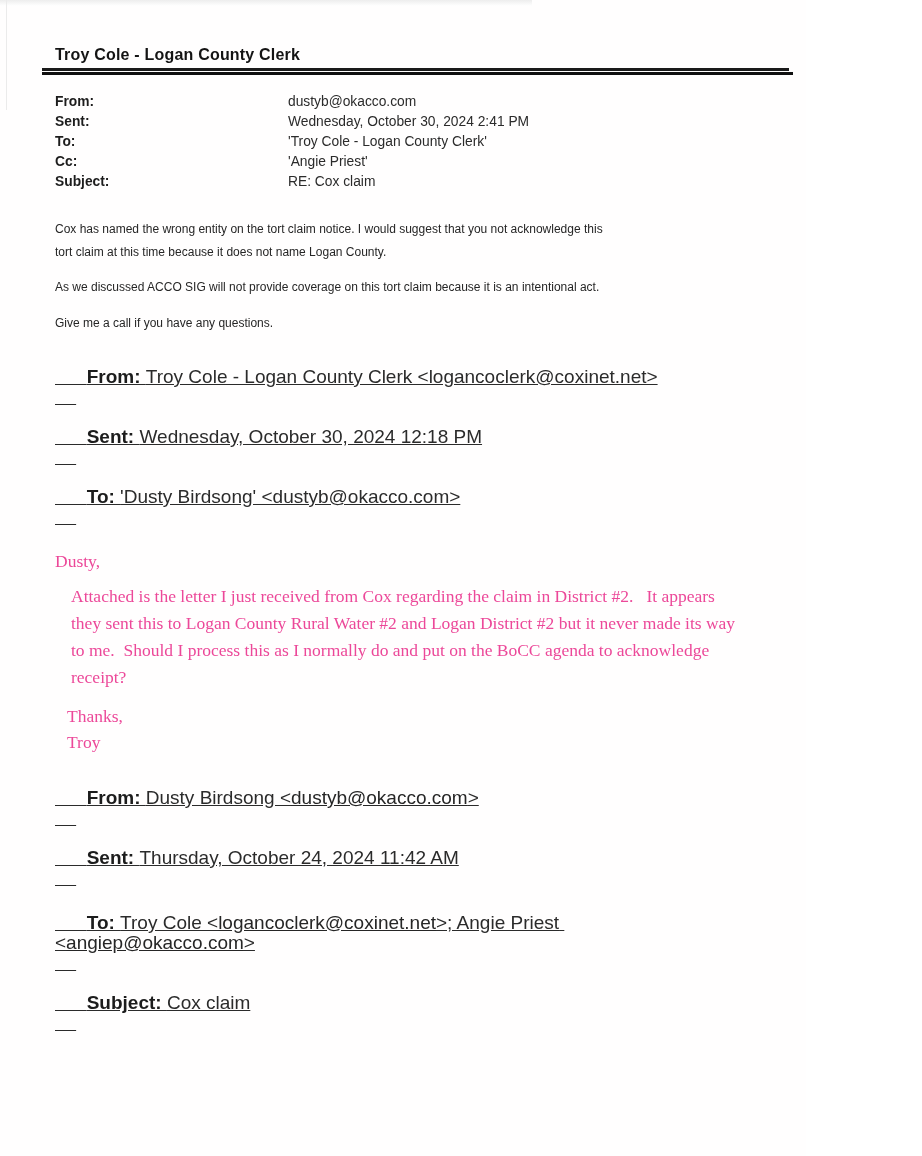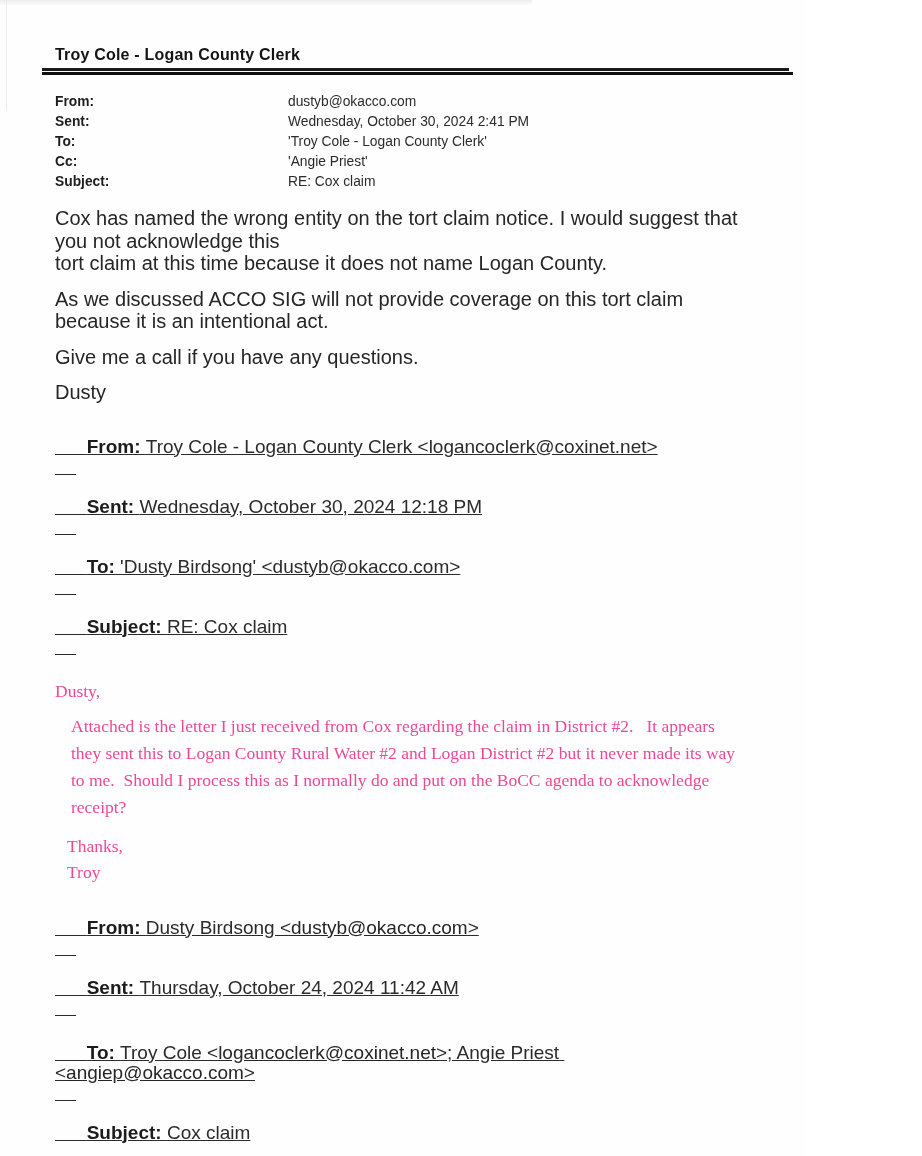--- a/index.html
+++ b/index.html
@@ -23,21 +23,21 @@
     letter-spacing:.2px;
   }
   .rule-a{height:3px;background:#1a1a1a;margin:4px -38px 0 -13px;}
   .rule-b{height:3px;background:#101010;margin:1px -42px 0 -13px;}
 
   .hdr-grid{margin-top:17px;}
   .hdr-grid .row{display:flex;line-height:20px;font-size:13.8px;}
   .hdr-grid .lbl{width:233px;flex:0 0 233px;font-weight:bold;color:#1d1d1d;}
   .hdr-grid .val{color:#2b2b2b;}
 
-  .body-sans{margin-top:15px;font-size:20px;line-height:22.5px;color:#262626;}
+  .body-sans{margin-top:26px;font-size:12px;line-height:22.5px;color:#262626;}
   .body-sans p{margin:0 0 13px 0;white-space:pre-line;}
 
   .qhdr{font-size:19px;line-height:20px;color:#2b2b2b;text-decoration:underline;}
   .qhdr .row{white-space:pre-wrap;}
   .qhdr .b{font-weight:bold;color:#1c1c1c;}
   .qhdr .lnk{text-decoration:underline;color:#262626;}
   .qhdr2{margin-top:9px;}
   .qhdr3{margin-top:13px;}
   .qhdr .gap-before{margin-top:5px;}
 
@@ -82,35 +82,31 @@
       <span class="lbl">Subject:</span>
       <span class="val">RE: Cox claim</span>
     </div>
   </div>
 
   <div class="body-sans">
     <p>Cox has named the wrong entity on the tort claim notice. I would suggest that you not acknowledge this
 tort claim at this time because it does not name Logan County.</p>
     <p>As we discussed ACCO SIG will not provide coverage on this tort claim because it is an intentional act.</p>
     <p>Give me a call if you have any questions.</p>
-    <p>Dusty</p>
   </div>
 
   <div class="qhdr qhdr2">
     <div class="row">
       <span class="b">From: </span><span>Troy Cole - Logan County Clerk &lt;logancoclerk@coxinet.net&gt;</span>
     </div>
     <div class="row">
       <span class="b">Sent: </span><span>Wednesday, October 30, 2024 12:18 PM</span>
     </div>
     <div class="row">
       <span class="b">To: </span><span>'Dusty Birdsong' &lt;dustyb@okacco.com&gt;</span>
-    </div>
-    <div class="row">
-      <span class="b">Subject: </span><span>RE: Cox claim</span>
     </div>
   </div>
 
   <div class="body-serif">
     <p class="greet">Dusty,</p>
     <p class="para">Attached is the letter I just received from Cox regarding the claim in District #2.   It appears
 they sent this to Logan County Rural Water #2 and Logan District #2 but it never made its way
 to me.  Should I process this as I normally do and put on the BoCC agenda to acknowledge
 receipt?</p>
     <p class="close">Thanks,

